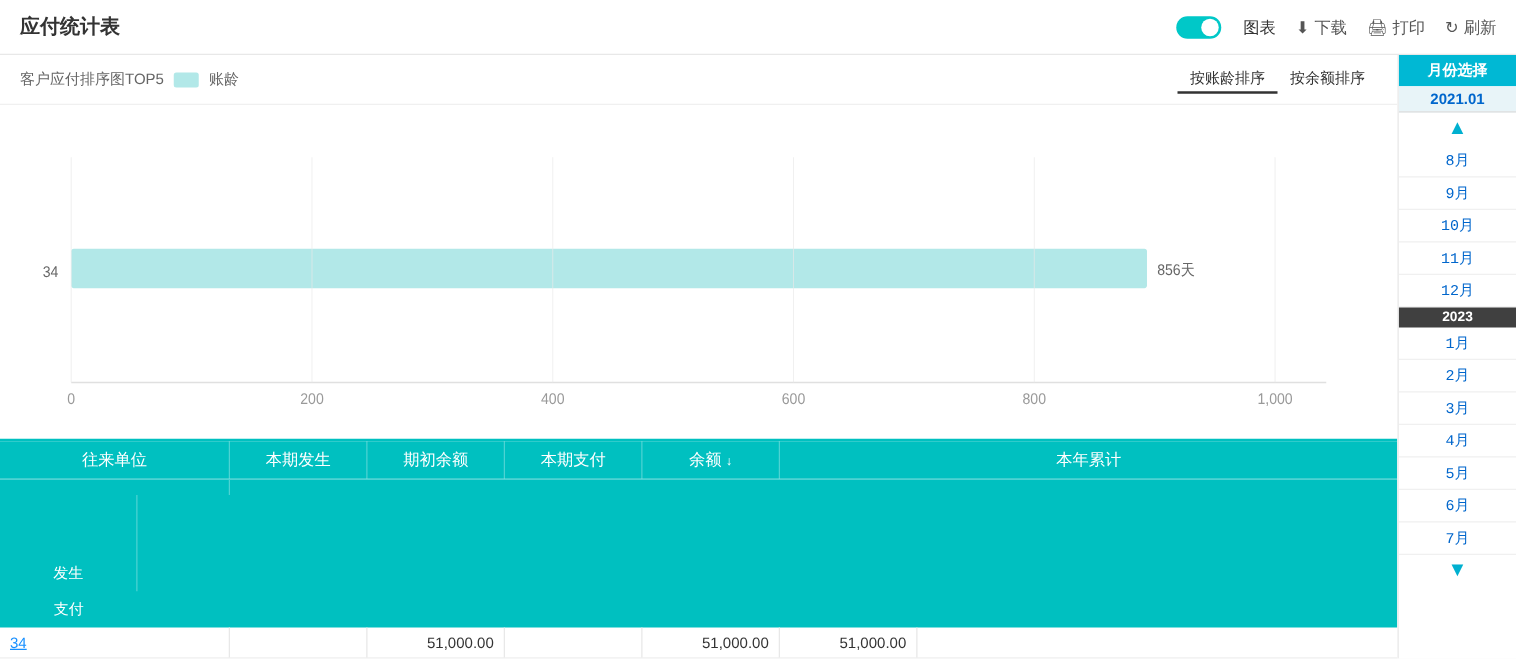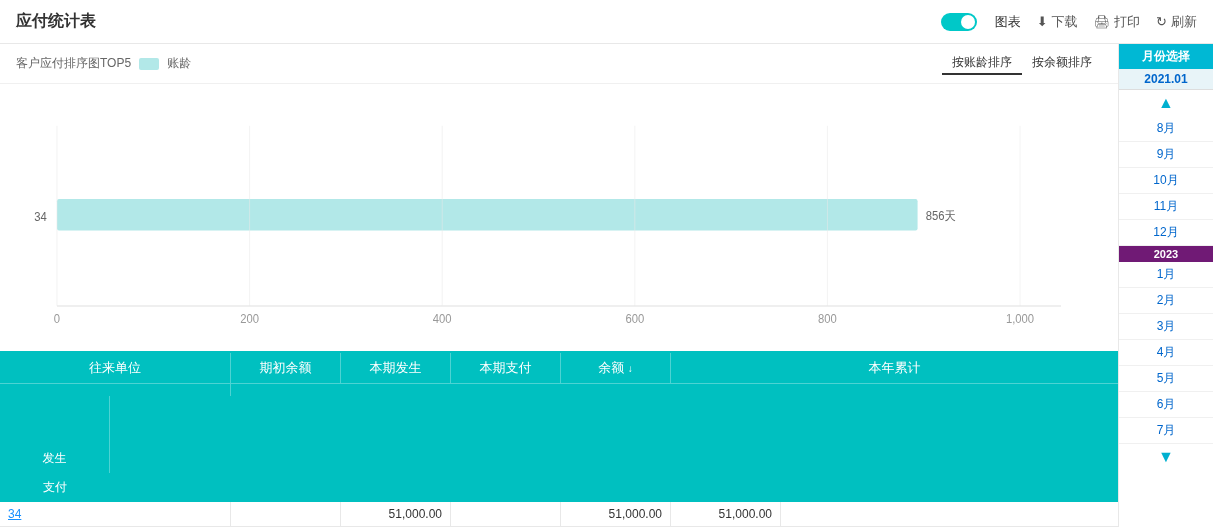--- a/index.html
+++ b/index.html
@@ -33,42 +33,42 @@
     
     .chart-wrapper { flex: 1; padding: 8px 16px 0 16px; position: relative; }
     .chart-svg { width: 100%; height: 100%; }
 
     
     .table-area { border-top: 2px solid #00c0c0; }
     .table-header { display: flex; background: #00c0c0; color: #fff; font-size: 13px; }
     .table-subheader { display: flex; background: #00c0c0; color: #fff; font-size: 12px; border-top: 1px solid rgba(255,255,255,0.3); flex-direction: column; }
     .th { text-align: center; padding: 6px 4px; border-right: 1px solid rgba(255,255,255,0.3); }
     .th:last-child { border-right: none; }
-    .col-unit { width: 231px; flex-shrink: 0; }
+    .col-unit { width: 184px; flex-shrink: 0; }
     .col-period-bal { width: 110px; flex-shrink: 0; }
     .col-period-gen { width: 110px; flex-shrink: 0; }
     .col-period-pay { width: 110px; flex-shrink: 0; }
     .col-balance { width: 110px; flex-shrink: 0; }
     .col-ytd { flex: 1; }
     .col-ytd-gen { width: 110px; flex-shrink: 0; }
     .col-ytd-pay { width: 110px; flex-shrink: 0; }
 
     .table-row { display: flex; border-bottom: 1px solid #e8e8e8; }
     .td { padding: 5px 8px; border-right: 1px solid #e8e8e8; font-size: 12px; }
     .td:last-child { border-right: none; }
     .td-link { color: #1890ff; text-decoration: underline; cursor: pointer; }
     .td-right { text-align: right; }
 
     
     .sidebar { width: 95px; background: #fff; border-left: 1px solid #e8e8e8; display: flex; flex-direction: column; overflow: hidden; position: relative; }
     .sidebar-header { background: #00b8d4; color: #fff; text-align: center; padding: 4px 2px; font-size: 12px; font-weight: bold; }
     .sidebar-year-label { background: #e8f4f8; text-align: center; padding: 3px 18px; font-size: 12px; color: #0066cc; font-weight: bold; border-bottom: 1px solid #ddd; }
     .sidebar-arrow { text-align: center; padding: 4px; cursor: pointer; color: #00b0d0; font-size: 16px; }
-    .sidebar-month { text-align: center; padding: 4px 2px; font-size: 12px; color: #0066cc; cursor: pointer; border-bottom: 1px solid #f0f0f0; }
-    .sidebar-year-badge { background: #701a75; color: #fff; text-align: center; padding: 2px; font-size: 11px; font-weight: bold; }
+    .sidebar-month { text-align: center; padding: 4px 2px; font-size: 12px; color: #0066cc; cursor: pointer; border-bottom: 1px solid #f0f0f0; font-family: Liberation Mono, monospace; }
+    .sidebar-year-badge { background: #404040; color: #fff; text-align: center; padding: 2px; font-size: 11px; font-weight: bold; }
   </style>
 </head>
 <body>
 
 <div class="page">
 
   <div class="header">
     <span class="header-title">应付统计表</span>
     <div class="header-actions">
       <div class="toggle-wrapper">
@@ -130,22 +130,22 @@
           <line x1="604" y1="30" x2="604" y2="190" stroke="#e8e8e8" stroke-width="0.5"></line>
           <line x1="792" y1="30" x2="792" y2="190" stroke="#e8e8e8" stroke-width="0.5"></line>
           <line x1="980" y1="30" x2="980" y2="190" stroke="#e8e8e8" stroke-width="0.5"></line>
         </svg>
       </div>
 
       <div class="table-area">
 
         <div class="table-header">
           <div class="th col-unit">往来单位</div>
+          <div class="th col-period-gen">本期发生</div>
           <div class="th col-period-bal">期初余额</div>
-          <div class="th col-period-gen">本期发生</div>
           <div class="th col-period-pay">本期支付</div>
           <div class="th col-balance">
             <span>余额</span>
             <span style="font-size:10px;">↓</span>
           </div>
           <div class="th col-ytd">本年累计</div>
         </div>
 
         <div class="table-subheader">
           <div class="th col-unit"></div>

